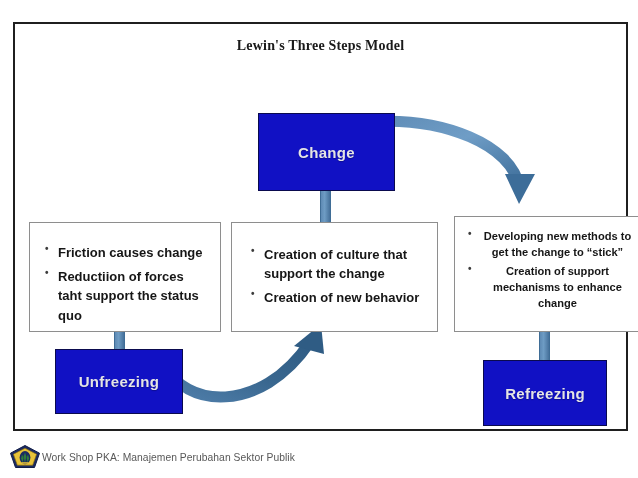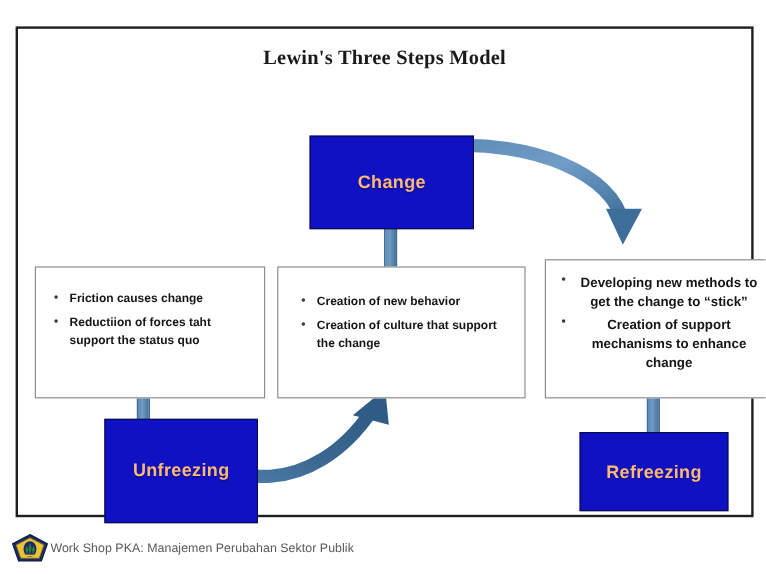--- a/index.html
+++ b/index.html
@@ -31,56 +31,55 @@
 
   
   #diagram-title {
     position: absolute;
     left: 0;
     top: 14px;
     width: 100%;
     text-align: center;
     font-family: "Liberation Serif", serif;
     font-weight: bold;
-    font-size: 17px;
+    font-size: 14px;
     letter-spacing: 0.2px;
     color: #1a1a1a;
   }
 
   
   .stage-box {
     position: absolute;
     box-sizing: border-box;
     background: #1111c4;
     border: 1px solid #0a0a4e;
     display: flex;
     align-items: center;
     justify-content: center;
     z-index: 5;
   }
   .stage-label {
-    color: #fdba74;
+    color: #e5e5e5;
     font-weight: bold;
     font-size: 15px;
     letter-spacing: 0.3px;
     text-shadow: 0 1px 1px rgba(0,0,0,0.25);
   }
 
   #box-change {
     left: 243px;
     top: 89px;
     width: 137px;
     height: 78px;
   }
   #box-unfreezing {
     left: 40px;
     top: 325px;
     width: 128px;
-    height: 87px;
-    margin-left: 32px;
+    height: 65px;
   }
   #box-refreezing {
     left: 468px;
     top: 336px;
     width: 124px;
     height: 66px;
   }
 
   
   .detail-box {
@@ -101,21 +100,21 @@
   }
   #detail-left .detail-list   { padding: 20px 10px 0 14px; }
   #detail-middle .detail-list { padding: 22px 10px 0 18px; }
   #detail-right .detail-list  { padding: 11px 8px 0 12px; }
 
   .detail-item {
     position: relative;
     padding-left: 14px;
     margin-bottom: 5px;
     font-weight: bold;
-    font-size: 10px;
+    font-size: 13px;
     line-height: 1.48;
     color: #161616;
   }
   #detail-right .detail-item { font-size: 11.1px; line-height: 1.45; margin-bottom: 3px; text-align: center; }
   .detail-item::before {
     content: "\2022";
     position: absolute;
     left: 1px;
     top: -1px;
     font-size: 10px;
@@ -235,22 +234,22 @@
 
   <div class="detail-box" id="detail-left">
     <ul class="detail-list">
       <li class="detail-item">Friction causes change</li>
       <li class="detail-item">Reductiion of forces taht support the status quo</li>
     </ul>
   </div>
 
   <div class="detail-box" id="detail-middle">
     <ul class="detail-list">
+      <li class="detail-item">Creation of culture that support  the change</li>
       <li class="detail-item">Creation of new behavior</li>
-      <li class="detail-item">Creation of culture that support  the change</li>
     </ul>
   </div>
 
   <div class="detail-box" id="detail-right">
     <ul class="detail-list">
       <li class="detail-item">Developing new methods to get the change  to “stick”</li>
       <li class="detail-item">Creation of support mechanisms to enhance change</li>
     </ul>
   </div>
 

